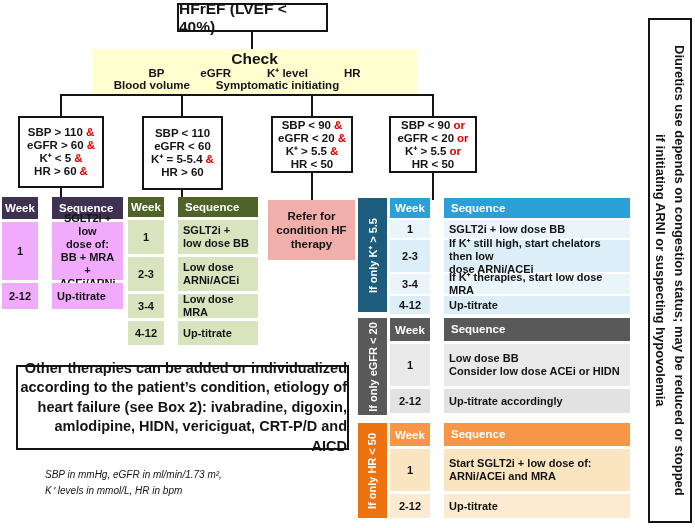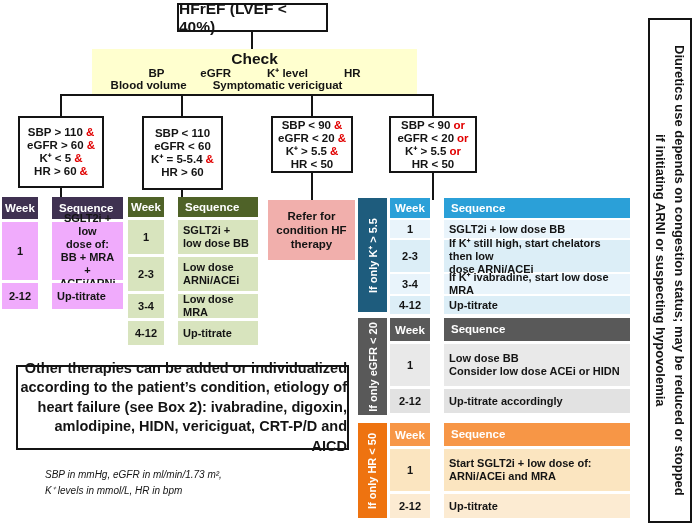--- a/index.html
+++ b/index.html
@@ -87,21 +87,21 @@
   <div class="check-box" style="left:92px;top:49px;width:325px;height:45px">
     <div class="check-title">Check</div>
     <div class="check-row1">
       <span>BP</span>
       <span>eGFR</span>
       <span>K⁺ level</span>
       <span>HR</span>
     </div>
     <div class="check-row2">
       <span>Blood volume</span>
-      <span>Symptomatic vericiguat</span>
+      <span>Symptomatic initiating</span>
     </div>
   </div>
 
   <div class="fbox dbox" style="left:18px;top:116px;width:86px;height:72px">
     <div><span>SBP &gt; 110</span><span class="red conj">&amp;</span></div>
     <div><span>eGFR &gt; 60</span><span class="red conj">&amp;</span></div>
     <div><span>K⁺ &lt; 5</span><span class="red conj">&amp;</span></div>
     <div><span>HR &gt; 60</span><span class="red conj">&amp;</span></div>
   </div>
   <div class="fbox dbox" style="left:142px;top:116px;width:81px;height:74px">
@@ -184,21 +184,21 @@
       <div class="wk blue-b1">1</div>
       <div class="sq blue-b1">SGLT2i + low dose BB</div>
     </div>
     <div class="trow" style="height:32px;margin-bottom:2px">
       <div class="wk blue-b2">2-3</div>
       <div class="sq blue-b2">If K⁺ still high, start chelators then low
 dose ARNi/ACEi</div>
     </div>
     <div class="trow" style="height:20px;margin-bottom:2px">
       <div class="wk blue-b1">3-4</div>
-      <div class="sq blue-b1">If K⁺ ivabradine, start low dose MRA</div>
+      <div class="sq blue-b1">If K⁺ therapies, start low dose MRA</div>
     </div>
     <div class="trow" style="height:18px;margin-bottom:2px">
       <div class="wk blue-b2">4-12</div>
       <div class="sq blue-b2">Up-titrate</div>
     </div>
   </div>
 
   <div class="sidebar side-gray" style="left:358px;top:318px;width:29px;height:97px">
     <span>If only eGFR &lt; 20</span>
   </div>

